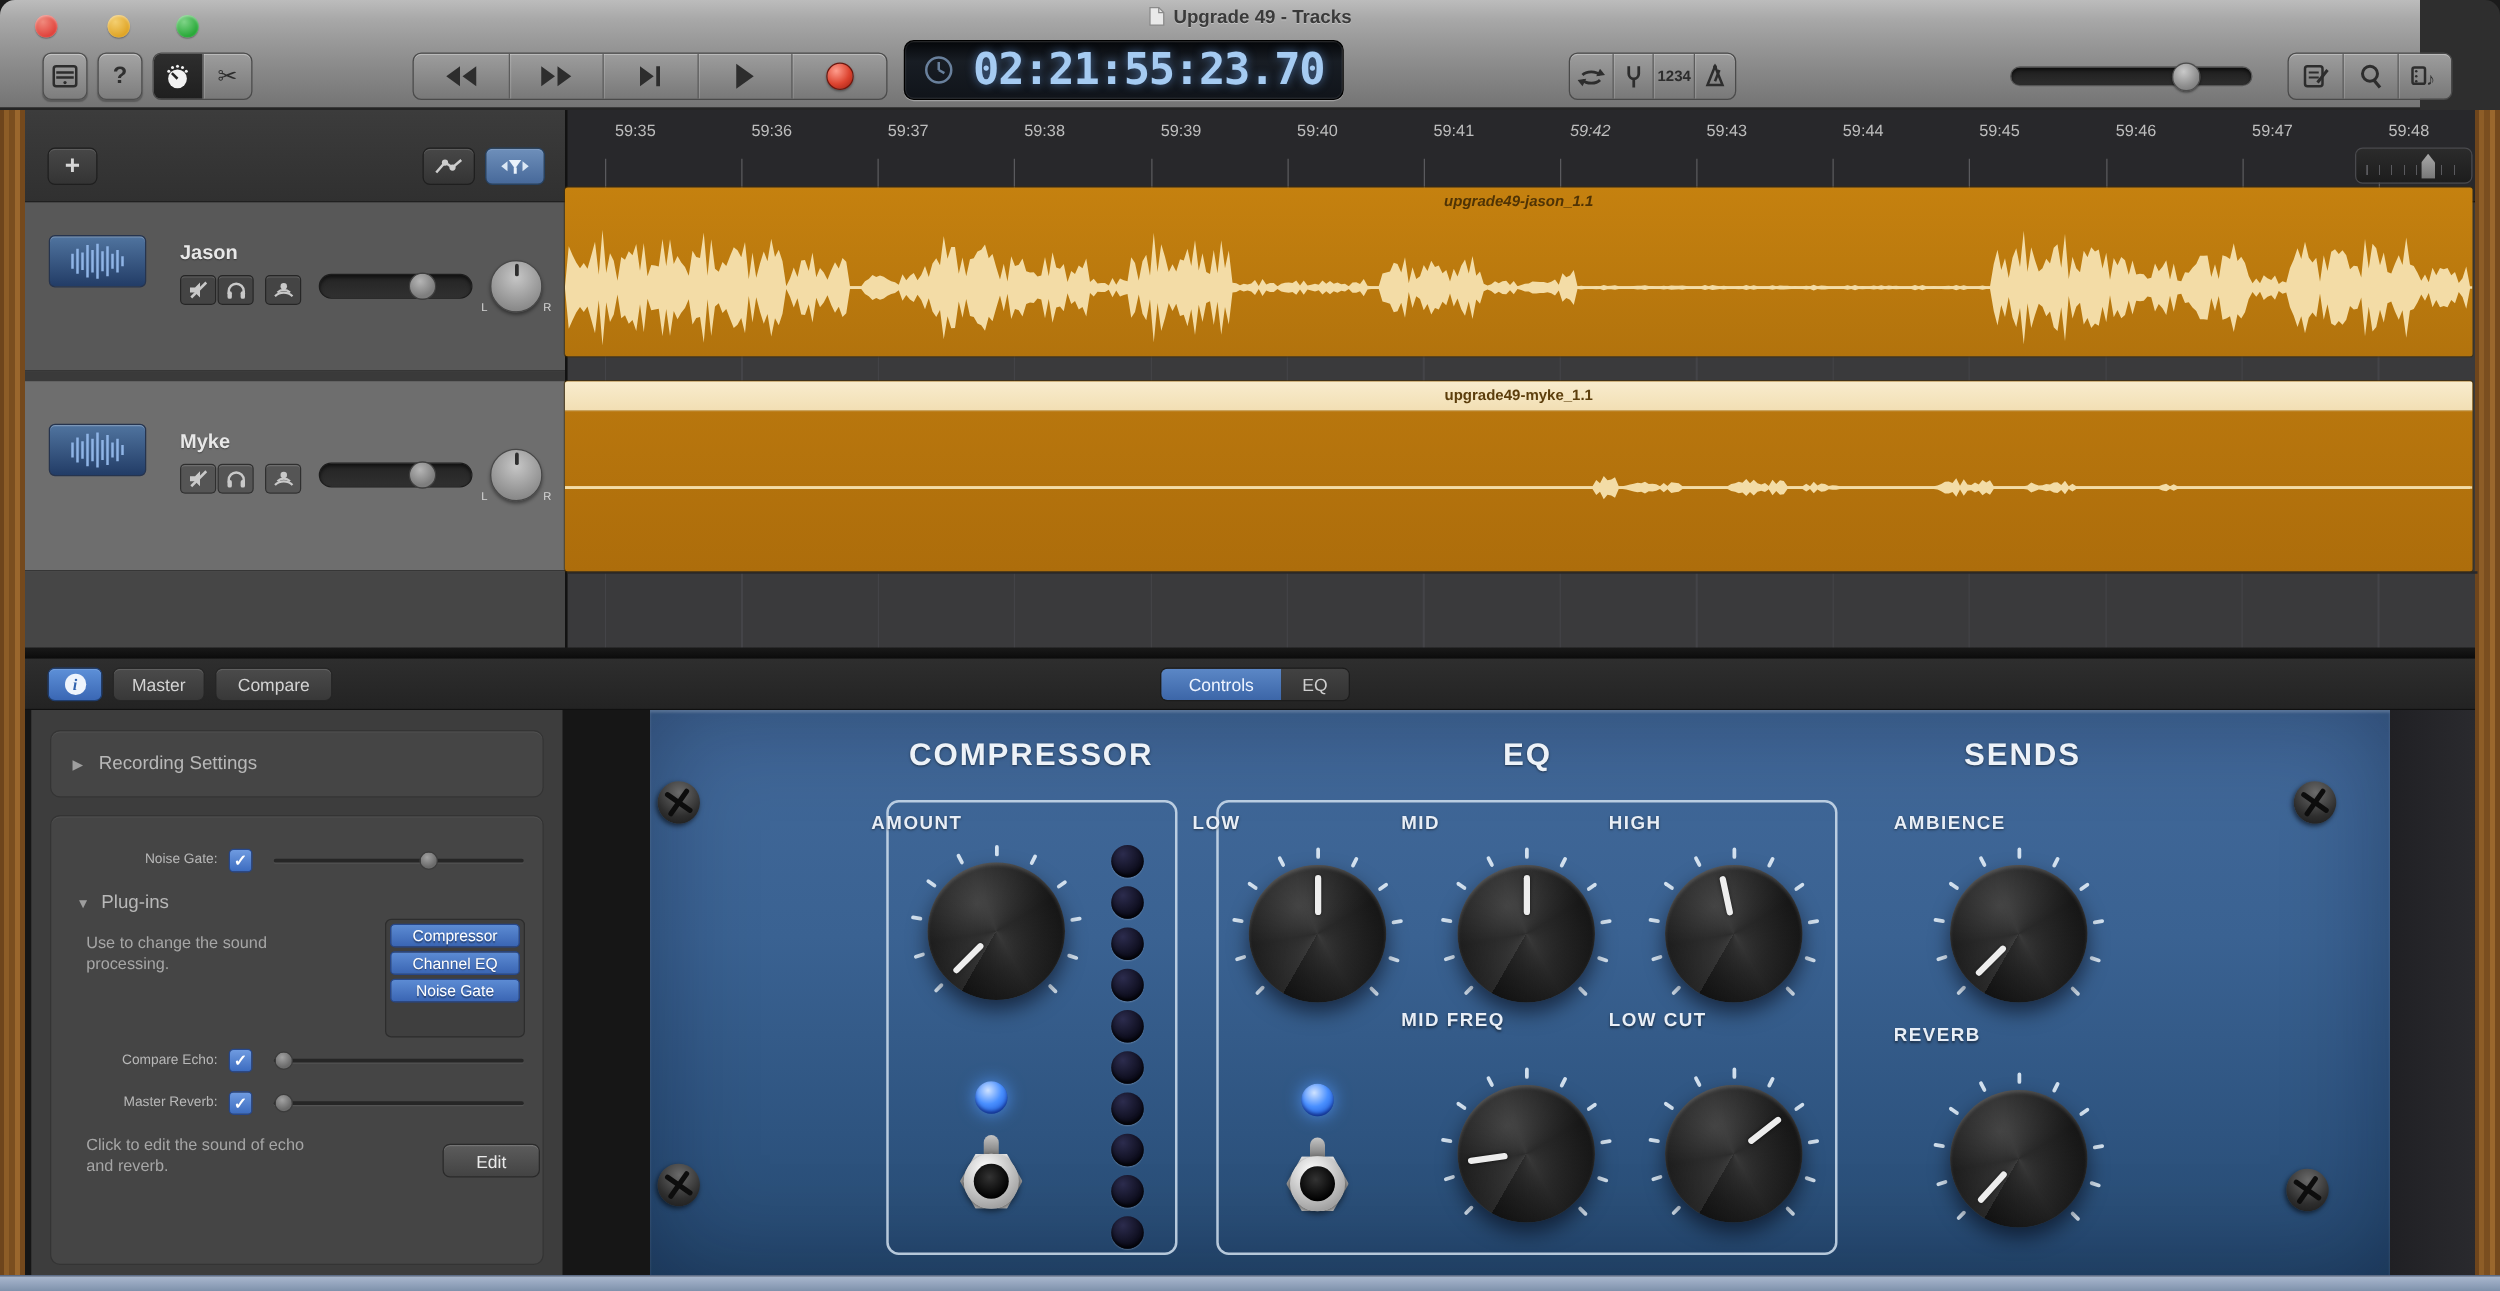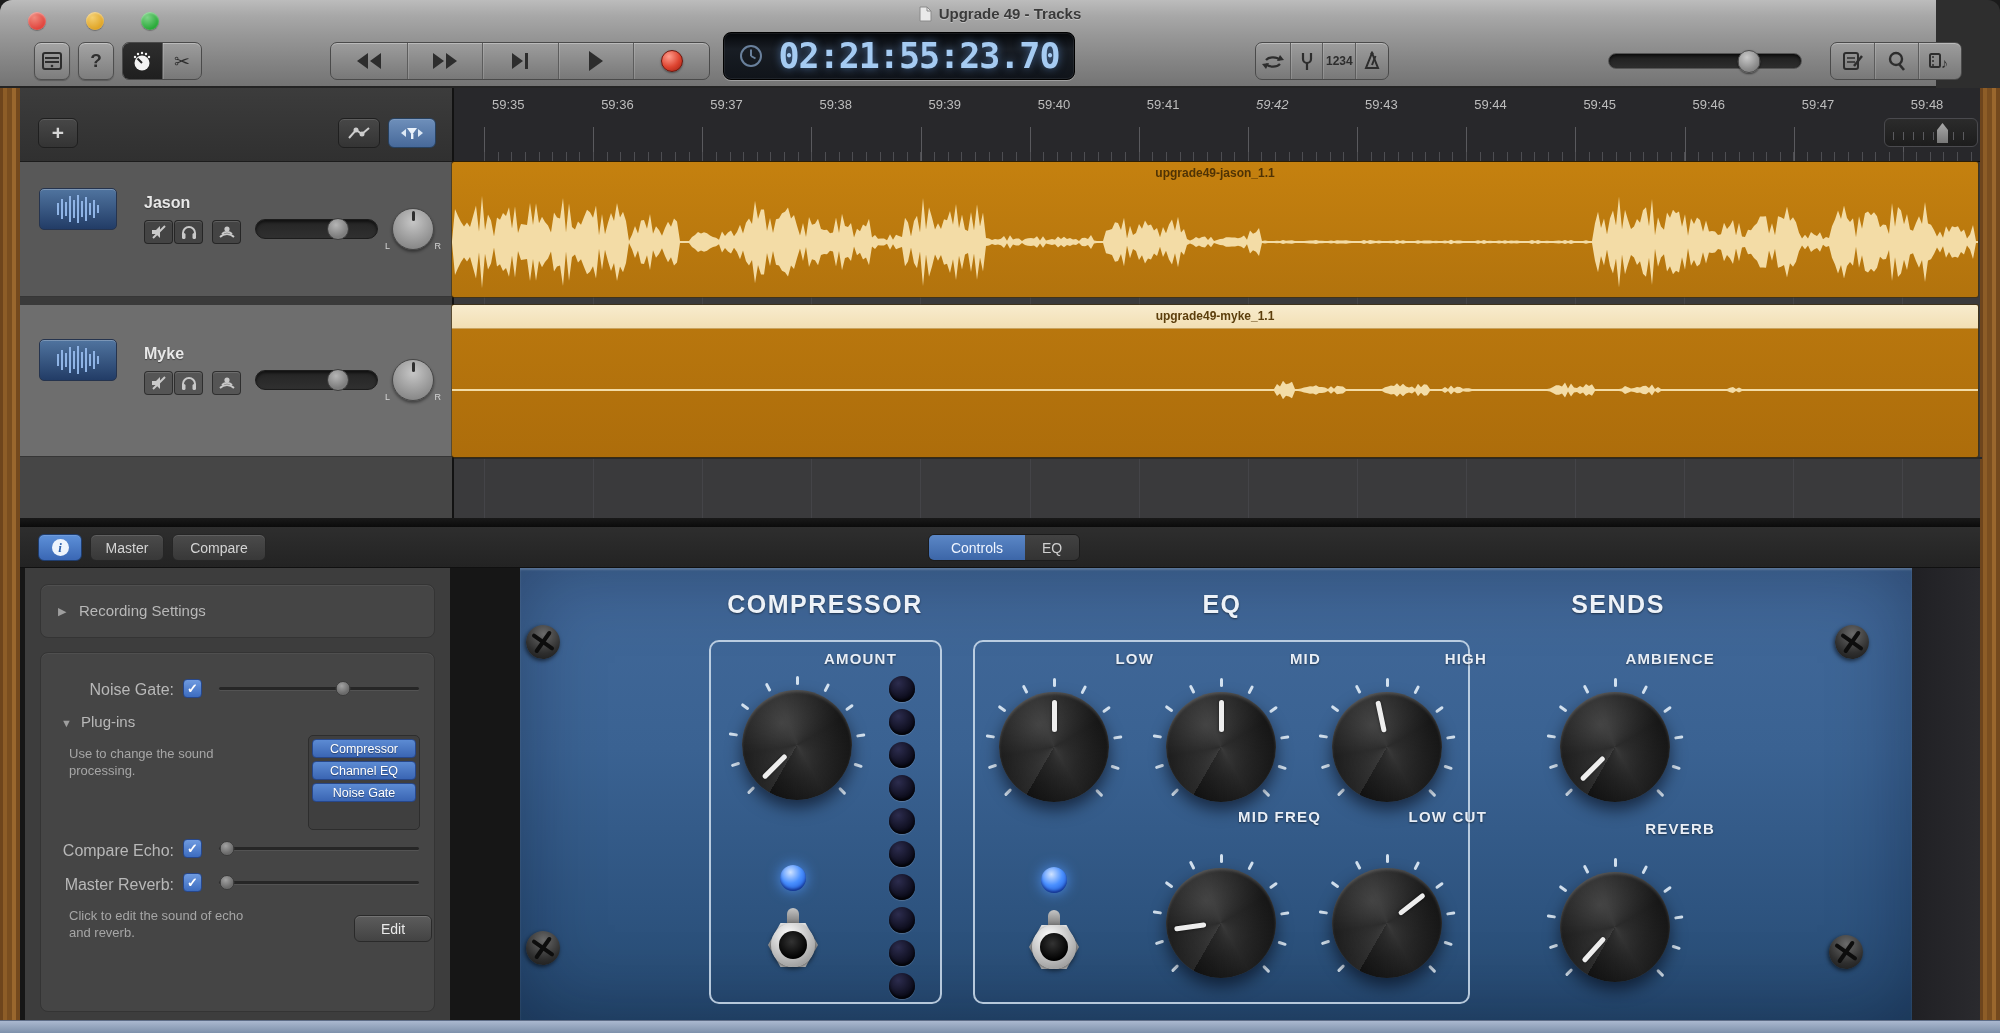--- a/index.html
+++ b/index.html
@@ -85,21 +85,21 @@
   #ruler{left:452px;top:88px;width:1528px;height:74px;background:#28282b;border-left:2px solid #121212;
     border-bottom:1px solid #0d0d0d;overflow:hidden;}
   .rlabel{top:9px;font-size:13px;color:#bdbdbd;}
   .rtick{bottom:0;width:1px;height:34px;background:#5a5a5e;}
   #rminor{left:30px;right:0;bottom:0;height:9px;
     background:repeating-linear-gradient(90deg,#4e4e52 0 1px,transparent 1px 13.64px);}
   #timeline{left:452px;top:162px;width:1528px;height:358px;border-left:2px solid #121212;
     background:repeating-linear-gradient(90deg,#444448 0 1px,#3a3a3c 1px 109.1px);background-position:30px 0;}
   #lane-end{left:0;top:295px;width:1528px;height:2px;background:#29292b;}
   .region{left:452px;width:1526px;border-radius:2px;overflow:hidden;box-shadow:0 0 0 1px rgba(70,45,0,.55);}
-  #region-jason{top:162px;height:135px;background:linear-gradient(#c5810f,#b2730d);}
+  #region-jason{top:150px;height:135px;background:linear-gradient(#c5810f,#b2730d);font-style:italic;}
   #region-myke{top:305px;height:152px;background:linear-gradient(#ba780e,#ad6d0b);}
   .region-label{left:0;width:100%;text-align:center;top:4px;font-size:12px;font-weight:bold;color:#4f3305;}
   #myke-head{left:0;top:0;width:100%;height:24px;background:linear-gradient(#f8ecce,#f2dfb4);border-bottom:1px solid #c9a35e;}
 
   
   #panel-divider{left:20px;top:518px;width:1960px;height:9px;background:linear-gradient(#191919,#0b0b0b);}
   #infobar{left:20px;top:527px;width:1960px;height:41px;background:linear-gradient(#2e2e2e,#232323);
     border-bottom:1px solid #101010;}
   .ibtn{top:7px;height:27px;border-radius:6px;background:linear-gradient(#4b4b4b,#383838);
     border:1px solid #262626;color:#d4d4d4;font-size:14px;display:flex;align-items:center;justify-content:center;
@@ -110,21 +110,21 @@
   #tabgroup{left:908px;top:7px;height:27px;border-radius:6px;border:1px solid #1c1c1c;overflow:hidden;display:flex;}
   .tab{height:100%;display:flex;align-items:center;justify-content:center;font-size:14px;color:#cfcfcf;
     background:linear-gradient(#424242,#333);}
   .tab.active{background:linear-gradient(#5b87c6,#3c66a8);color:#eef4ff;}
   #panel-base{left:20px;top:568px;width:1960px;height:452px;background:#161616;}
 
   
   #inspector{left:25px;top:568px;width:425px;height:452px;background:#3d3d3d;}
   .ibox{left:15px;width:395px;background:#454545;border:1px solid #343434;border-radius:8px;
     box-shadow:inset 0 1px 0 rgba(255,255,255,.06);}
-  .ilabel{color:#b8b8b8;font-size:16px;}
+  .ilabel{color:#b8b8b8;font-size:11px;}
   .disc{color:#9e9e9e;font-size:11px;}
   .checkbox{width:19px;height:19px;border-radius:4px;background:linear-gradient(#6f9be0,#3c6cc0);
     border:1px solid #27478a;color:#fff;font-size:13px;font-weight:bold;text-align:center;line-height:18px;}
   .islider{height:3px;background:#262626;border-radius:2px;box-shadow:0 1px 0 rgba(255,255,255,.08);}
   .ithumb{top:-6px;width:15px;height:15px;border-radius:50%;transform:translateX(-50%);
     background:radial-gradient(circle at 40% 30%,#a2a2a2,#6b6b6b 65%);border:1px solid #3c3c3c;}
   #plugin-list{left:267px;top:82px;width:112px;height:95px;background:#3f3f3f;border:1px solid #2d2d2d;border-radius:5px;padding:3px;}
   .plugin-btn{height:19px;line-height:19px;margin-bottom:3px;border-radius:4px;text-align:center;color:#fff;font-size:12.5px;
     background:linear-gradient(#5c8bd3,#3a65b3);border:1px solid #27478a;text-shadow:0 1px 1px rgba(0,0,0,.4);}
   .helptext{color:#a6a6a6;font-size:13px;line-height:17px;}
@@ -133,21 +133,21 @@
     box-shadow:inset 0 1px 0 rgba(255,255,255,.15);}
 
   
   #rack{left:520px;top:568px;width:1392px;height:452px;
     background:linear-gradient(180deg,#42699a 0%,#3a6292 40%,#2e5480 75%,#264a71 100%);
     box-shadow:inset 0 2px 2px rgba(255,255,255,.18),inset 0 0 80px rgba(0,10,30,.35);}
   #rack-right{left:1912px;top:568px;width:68px;height:452px;background:linear-gradient(90deg,#202024,#2a2a2e);}
   .rack-title{top:22px;width:300px;text-align:center;color:#edf2f8;font-size:25px;font-weight:bold;letter-spacing:1.5px;
     text-shadow:0 1px 2px rgba(0,0,0,.5);}
   .rbox{top:72px;height:364px;border:2px solid rgba(208,223,239,.85);border-radius:10px;}
-  .klabel{width:200px;text-align:right;color:#e8eef6;font-size:15px;font-weight:bold;letter-spacing:1.2px;
+  .klabel{width:200px;text-align:left;color:#e8eef6;font-size:15px;font-weight:bold;letter-spacing:1.2px;
     text-shadow:0 1px 2px rgba(0,0,0,.5);}
   .kwrap{width:140px;height:140px;}
   .kticks{position:absolute;inset:0;}
   .ktick{position:absolute;inset:0;}
   .ktick i{position:absolute;left:calc(50% - 1.5px);top:1px;width:3px;height:9px;background:rgba(228,239,250,.9);border-radius:2px;}
   .knob{position:absolute;left:15px;top:15px;width:110px;height:110px;border-radius:50%;
     background:radial-gradient(circle at 36% 30%,#3c3c3c,#181818 55%,#060606 90%);
     box-shadow:0 8px 16px rgba(0,0,10,.55),inset 0 2px 3px rgba(255,255,255,.18);}
   .knob::after{content:"";position:absolute;inset:0;border-radius:50%;
     background:conic-gradient(from 210deg,rgba(255,255,255,.09),transparent 50deg,rgba(255,255,255,.05) 130deg,transparent 210deg,rgba(255,255,255,.08) 300deg,transparent 360deg);}

